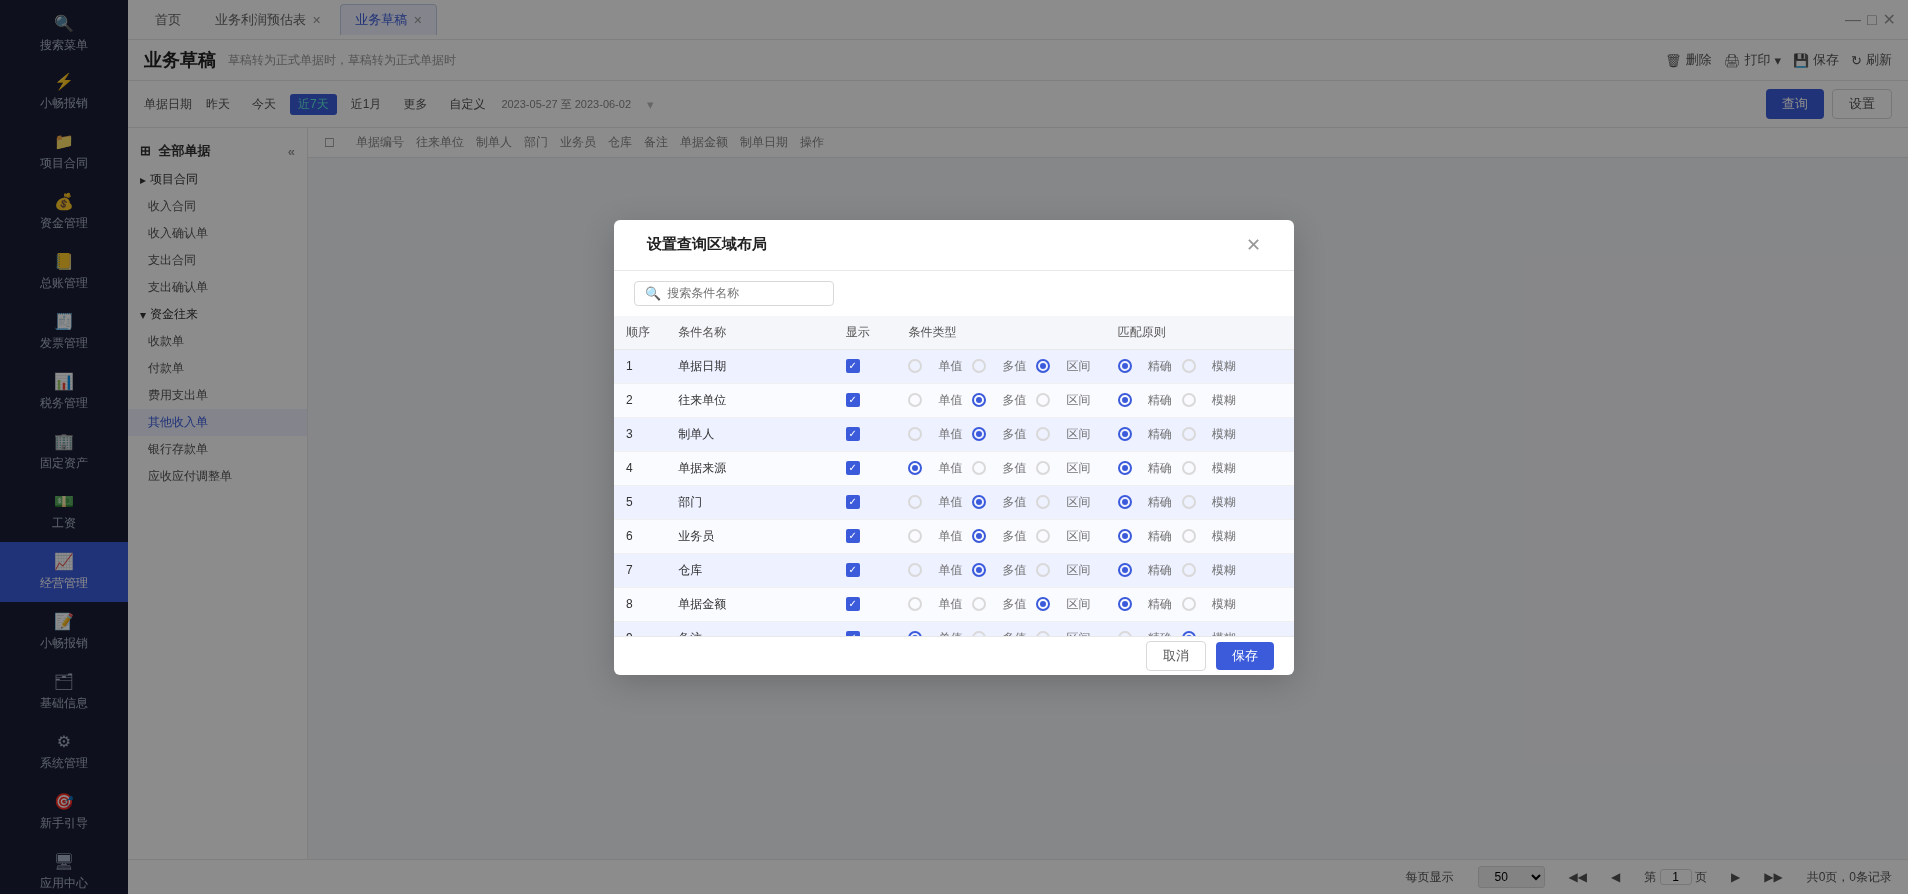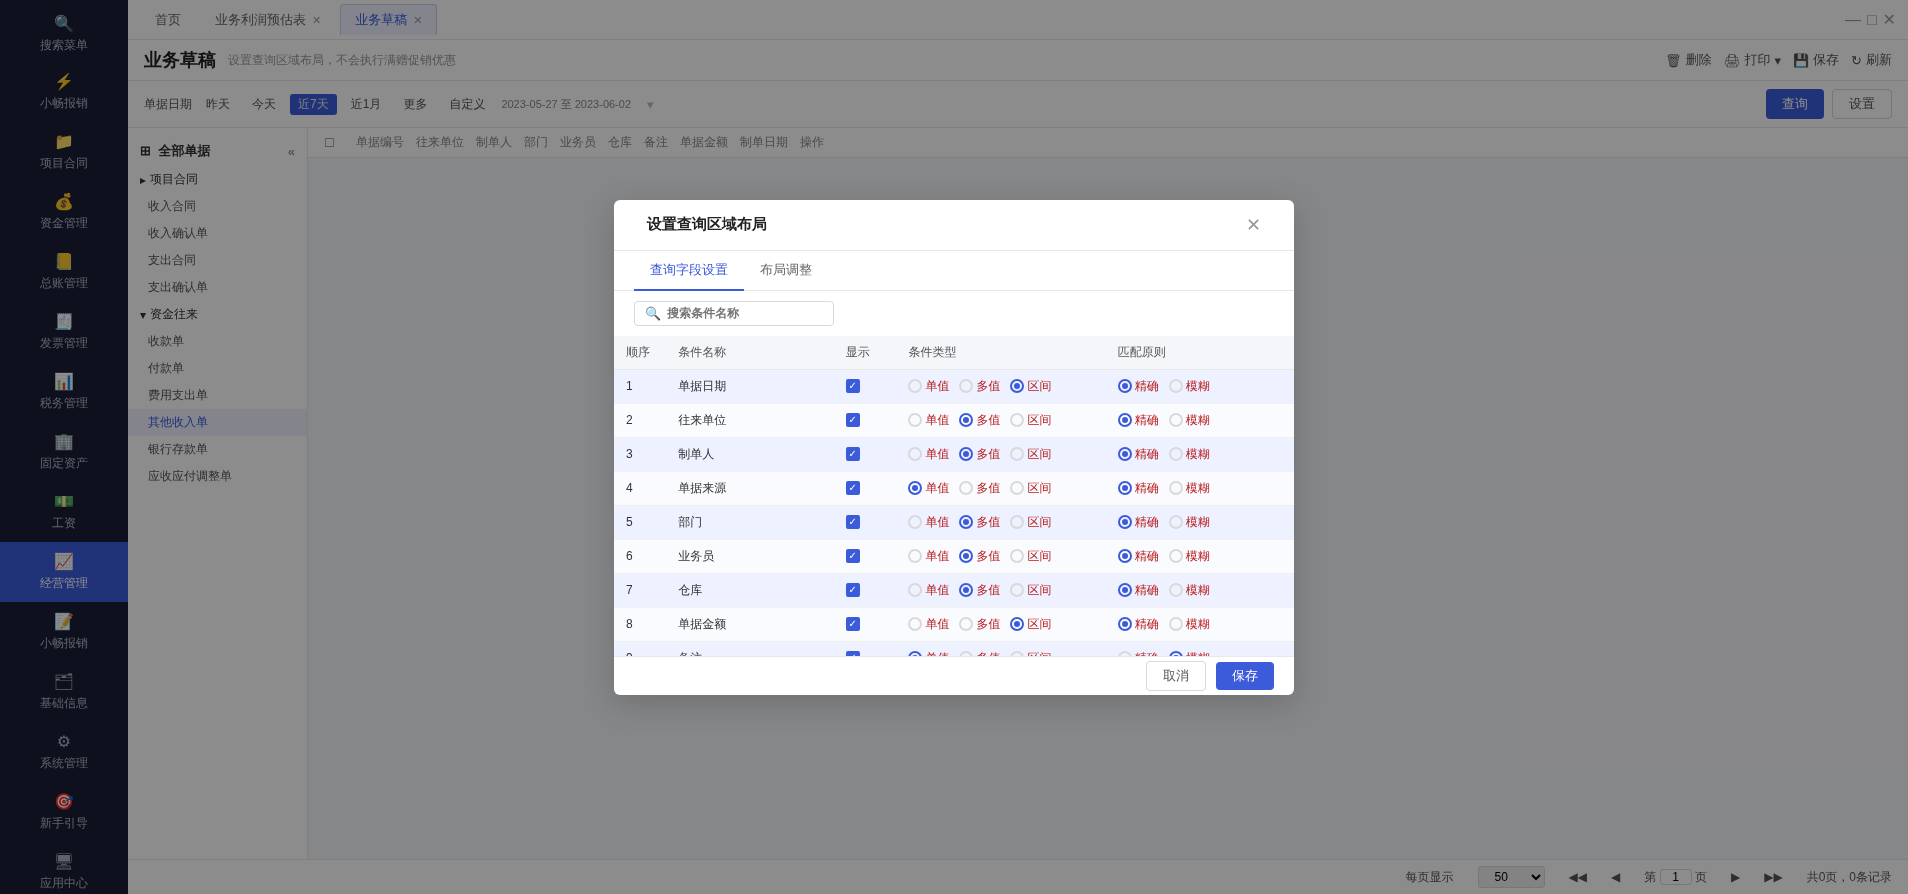--- a/index.html
+++ b/index.html
@@ -29,21 +29,21 @@
     .page-title-area { display: flex; align-items: center; gap: 12px; }
     .page-title { font-size: 18px; font-weight: 600; color: #222; }
     .page-subtitle { font-size: 12px; color: #999; }
     .page-actions { display: flex; gap: 12px; align-items: center; }
     .btn-action { display: flex; align-items: center; gap: 4px; color: #555; cursor: pointer; font-size: 13px; }
 
     
     .toolbar { background: #fff; padding: 8px 16px; border-bottom: 1px solid #e8e8e8; display: flex; align-items: center; gap: 8px; }
     .date-filter { display: flex; align-items: center; gap: 6px; font-size: 12px; color: #555; }
     .date-btn { padding: 2px 8px; border-radius: 3px; cursor: pointer; color: #555; }
-    .date-btn.active { background: #3b5bdb; color: #e5e5e5; border-radius: 3px; }
+    .date-btn.active { background: #3b5bdb; color: #5eead4; border-radius: 3px; }
     .date-range { color: #888; font-size: 11px; }
     .toolbar-right { margin-left: auto; display: flex; gap: 8px; }
     .btn-primary { background: #3b5bdb; color: #fff; border: none; padding: 5px 16px; border-radius: 4px; cursor: pointer; font-size: 13px; }
     .btn-default { background: #fff; color: #555; border: 1px solid #d9d9d9; padding: 5px 16px; border-radius: 4px; cursor: pointer; font-size: 13px; }
 
     
     .content-area { display: flex; flex: 1; overflow: hidden; }
 
     
     .left-panel { width: 180px; background: #fff; border-right: 1px solid #e8e8e8; flex-shrink: 0; padding: 8px 0; overflow-y: auto; }
@@ -71,33 +71,33 @@
     .modal-footer { display: flex; align-items: center; justify-content: flex-end; padding: 4px 20px; border-top: 1px solid #e8e8e8; gap: 10px; }
 
     
     .modal-tabs { display: flex; border-bottom: 1px solid #e8e8e8; padding: 0 20px; gap: 0; }
     .modal-tab { padding: 10px 16px; cursor: pointer; font-size: 13px; color: #666; border-bottom: 2px solid transparent; margin-bottom: -1px; }
     .modal-tab.active { color: #3b5bdb; border-bottom-color: #3b5bdb; font-weight: 500; }
 
     
     .modal-search { padding: 10px 20px; }
     .search-input-wrap { display: flex; align-items: center; border: 1px solid #d9d9d9; border-radius: 4px; padding: 4px 10px; gap: 6px; width: 200px; }
-    .search-input-wrap input { border: none; outline: none; font-size: 12px; color: #15803d; width: 100%; font-weight: bold; }
+    .search-input-wrap input { border: none; outline: none; font-size: 12px; color: #15803d; width: 100%; }
     .search-icon { color: #bbb; font-size: 13px; }
 
     
     .modal-table { width: 100%; border-collapse: collapse; }
     .modal-table th { background: #f5f6fa; padding: 8px 12px; font-size: 12px; font-weight: 500; color: #555; text-align: left; border-bottom: 1px solid #e8e8e8; position: sticky; top: 0; }
     .modal-table td { padding: 8px 12px; font-size: 12px; color: #333; border-bottom: 1px solid #f0f0f0; vertical-align: middle; }
     .modal-table tr:nth-child(even) { background: #fafbff; }
     .modal-table tr.row-highlighted { background: #eef1ff; }
 
     
     .radio-group { display: flex; align-items: center; gap: 10px; }
-    .radio-item { display: flex; align-items: center; gap: 3px; cursor: pointer; font-size: 12px; color: #b91c1c; }
+    .radio-item { display: flex; align-items: center; gap: 16px; cursor: pointer; font-size: 12px; color: #737373; }
     .radio-circle { width: 14px; height: 14px; border-radius: 50%; border: 2px solid #d9d9d9; display: flex; align-items: center; justify-content: center; }
     .radio-circle.checked { border-color: #3b5bdb; }
     .radio-circle.checked::after { content: ''; width: 6px; height: 6px; background: #3b5bdb; border-radius: 50%; }
     .checkbox-sq { width: 14px; height: 14px; border: 2px solid #d9d9d9; border-radius: 2px; display: flex; align-items: center; justify-content: center; }
     .checkbox-sq.checked { background: #3b5bdb; border-color: #3b5bdb; }
     .checkbox-sq.checked::after { content: '✓'; color: #fff; font-size: 10px; line-height: 1; }
 
     
     .modal-table-wrap { max-height: 320px; overflow-y: auto; }
 
@@ -193,21 +193,21 @@
       <div style="margin-left:auto; display:flex; align-items:center; gap:6px;">
         <span style="cursor:pointer; color:#999; font-size:16px;">—</span>
         <span style="cursor:pointer; color:#999; font-size:16px;">□</span>
         <span style="cursor:pointer; color:#999; font-size:16px;">✕</span>
       </div>
     </div>
 
     <div class="page-header">
       <div class="page-title-area">
         <span class="page-title">业务草稿</span>
-        <span class="page-subtitle">设置查询区域布局，不会执行满赠促销优惠</span>
+        <span class="page-subtitle">草稿转为正式单据时，草稿转为正式单据时</span>
       </div>
       <div class="page-actions">
         <span class="btn-action">🗑 <span>删除</span></span>
         <span class="btn-action">🖨 <span>打印</span> ▾</span>
         <span class="btn-action">💾 <span>保存</span></span>
         <span class="btn-action">↻ <span>刷新</span></span>
       </div>
     </div>
 
     <div class="toolbar">
@@ -322,24 +322,20 @@
   </div>
 
   <div class="modal-overlay">
     <div class="modal">
 
       <div class="modal-header">
         <span class="modal-title">设置查询区域布局</span>
         <span class="modal-close">✕</span>
       </div>
 
-      <div class="modal-tabs">
-        <div class="modal-tab active">查询字段设置</div>
-        <div class="modal-tab">布局调整</div>
-      </div>
 
       <div class="modal-body">
 
         <div class="modal-search">
           <div class="search-input-wrap">
             <span class="search-icon">🔍</span>
             <input type="text" placeholder="搜索条件名称" style="">
           </div>
         </div>
 

